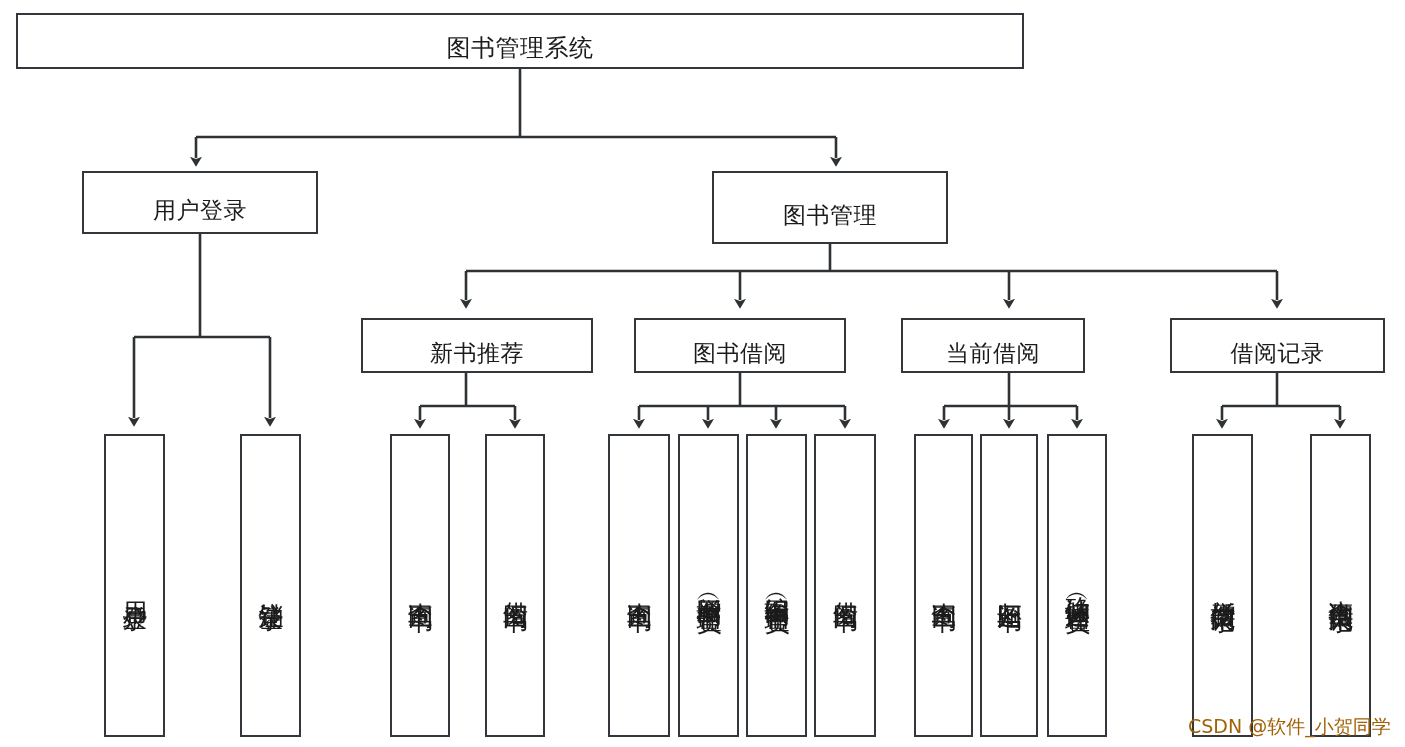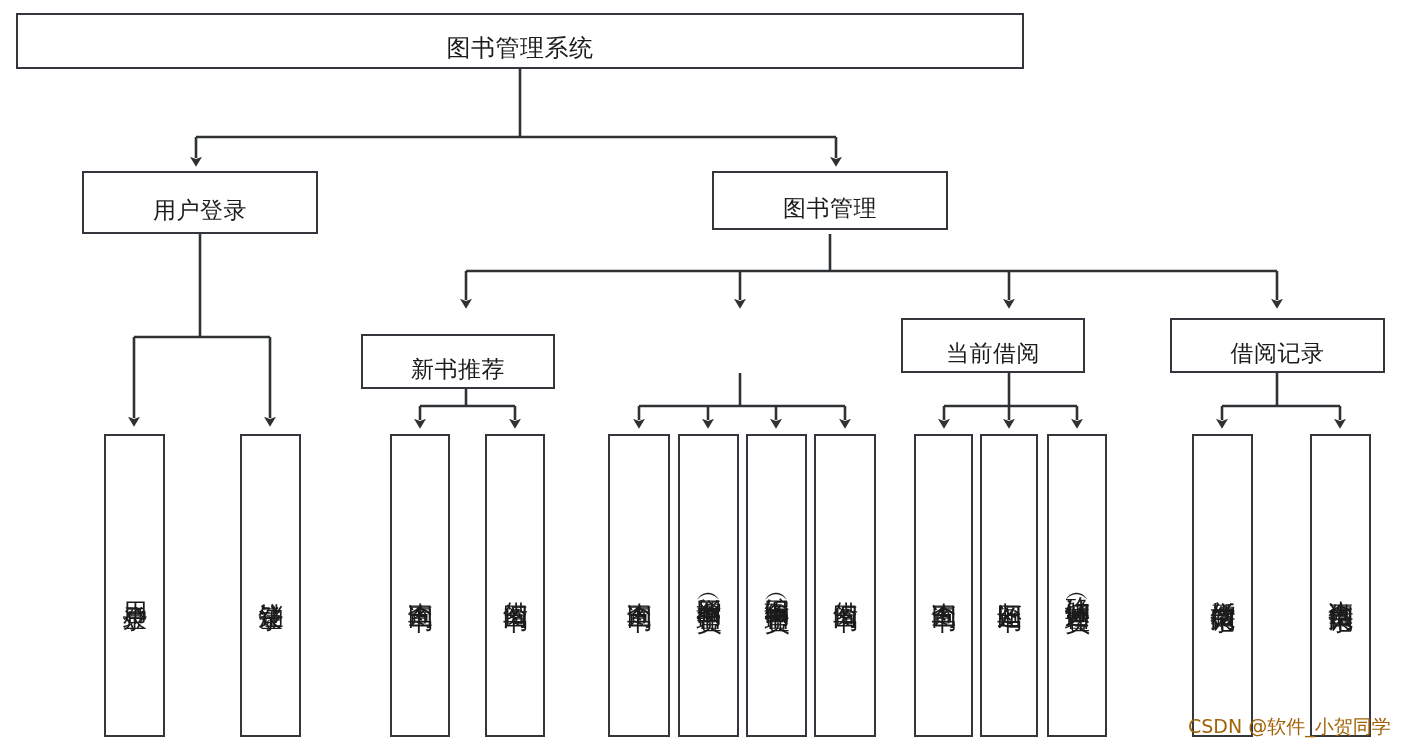--- a/index.html
+++ b/index.html
@@ -126,26 +126,29 @@
     </g>
   </svg>
 
   <div class="node horiz root" style="left:16px; top:13px; width:1008px; height:56px;">
     <span class="lbl">图书管理系统</span>
   </div>
 
   <div class="node horiz" style="left:82px; top:171px; width:236px; height:63px;">
     <span class="lbl">用户登录</span>
   </div>
-  <div class="node horiz" style="left:712px; top:171px; width:236px; height:59px;">
+  <div class="node horiz" style="left:712px; top:171px; width:236px; height:73px;">
     <span class="lbl">图书管理</span>
   </div>
 
-  <div class="node horiz" style="left:361px; top:334px; width:194px; height:55px;">
+  <div class="node horiz" style="left:361px; top:318px; width:232px; height:55px;">
     <span class="lbl">新书推荐</span>
+  </div>
+  <div class="node horiz" style="left:634px; top:318px; width:212px; height:55px;">
+    <span class="lbl">图书借阅</span>
   </div>
   <div class="node horiz" style="left:901px; top:318px; width:184px; height:55px;">
     <span class="lbl">当前借阅</span>
   </div>
   <div class="node horiz" style="left:1170px; top:318px; width:215px; height:55px;justify-content:center;">
     <span class="lbl">借阅记录</span>
   </div>
 
   <div class="node vert" style="left:104px; top:434px; width:61px; height:303px;">
     <span class="lbl">用户登录</span>

